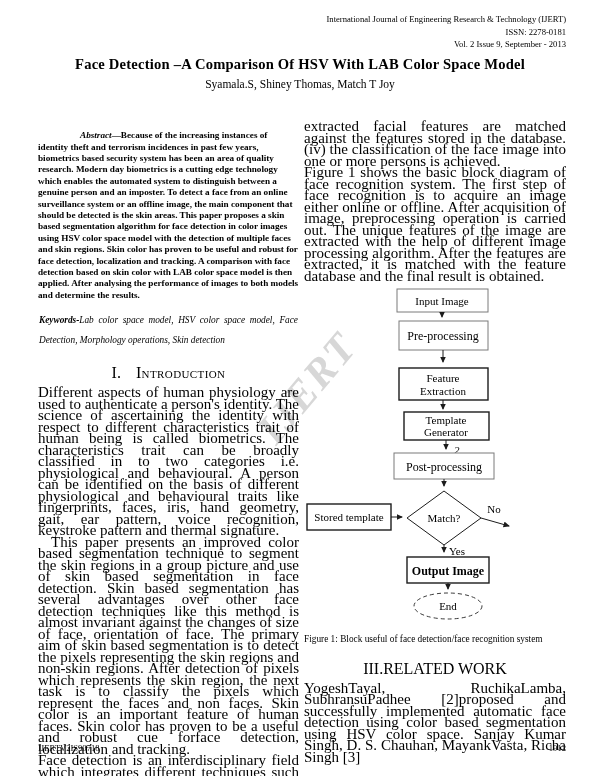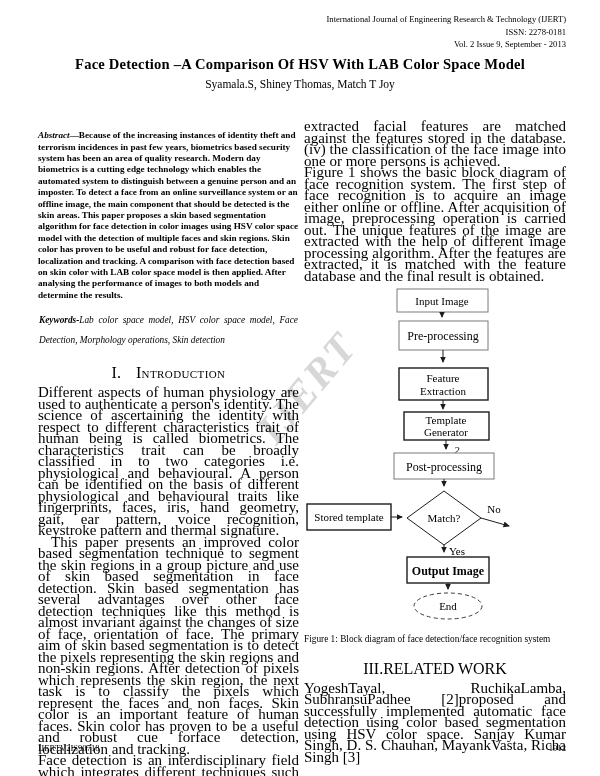--- a/index.html
+++ b/index.html
@@ -20,21 +20,21 @@
   .watermark { position:absolute; left:224px; top:320px; width:165px; height:135px;
                display:flex; align-items:center; justify-content:center;
                transform:rotate(-50deg); font-size:42px; font-weight:bold;
                font-style:italic; color:#bdbdbd; opacity:0.6; letter-spacing:2px;
                z-index:0; pointer-events:none; }
   
   .col-left  { position:absolute; left:38px;  top:121px; width:261px; z-index:1; }
   .col-right { position:absolute; left:304px; top:121px; width:262px; z-index:1; }
   p.body { margin:0; font-size:15px; line-height:11.5px; text-align:justify; }
   p.abstract { font-weight:bold; font-size:9.2px; line-height:11.4px; }
-  .abstract-label { font-style:italic; }
+  .abstract-label { font-style:italic;margin-left:42px; }
   p.keywords { font-style:italic; font-size:9.3px; line-height:20px; margin:1px; text-align:justify; }
   .keywords-label { font-weight:bold; }
   .heading { text-align:center; font-size:16px; margin:14px 0 5px; font-weight:normal; }
   .sc { font-variant:small-caps; letter-spacing:0.4px; }
   .heading .num { margin-right:15px; }
   .indent { text-indent:13px; }
   figure.flow { margin:3px 0 0 0; }
   svg text { font-family:"Liberation Serif", serif; font-size:11px; fill:#000; }
   svg .big { font-size:12px; }
   svg .bold { font-weight:bold; }
@@ -128,21 +128,21 @@
 
         <rect class="dark-box" x="103" y="272" width="82" height="26"></rect>
         <text class="big bold" x="144" y="290" text-anchor="middle">Output Image</text>
         <line class="edge" x1="144" y1="298" x2="144" y2="304" marker-end="url(#arr)"></line>
 
         <ellipse cx="144" cy="321" rx="34" ry="13" fill="#fff" stroke="#3a3a3a" stroke-width="1" stroke-dasharray="4,3"></ellipse>
         <text x="144" y="325" text-anchor="middle">End</text>
       </svg>
     </figure>
 
-    <p class="caption">Figure 1: Block diagram of face detection/face recognition system</p>
+    <p class="caption">Figure 1: Block useful of face detection/face recognition system</p>
 
     <div class="heading">III.RELATED WORK</div>
     <p class="body related-para">YogeshTayal, RuchikaLamba, SubhransuPadhee [2]proposed and successfully implemented automatic face detection using color based segmentation using HSV color space. Sanjay Kumar Singh, D. S. Chauhan, MayankVasta, Richa Singh [3]</p>
   </div>
 
   <div class="footer-id">IJERTV2IS90718</div>
   <div class="footer-page">1912</div>
 
 </div>
 

